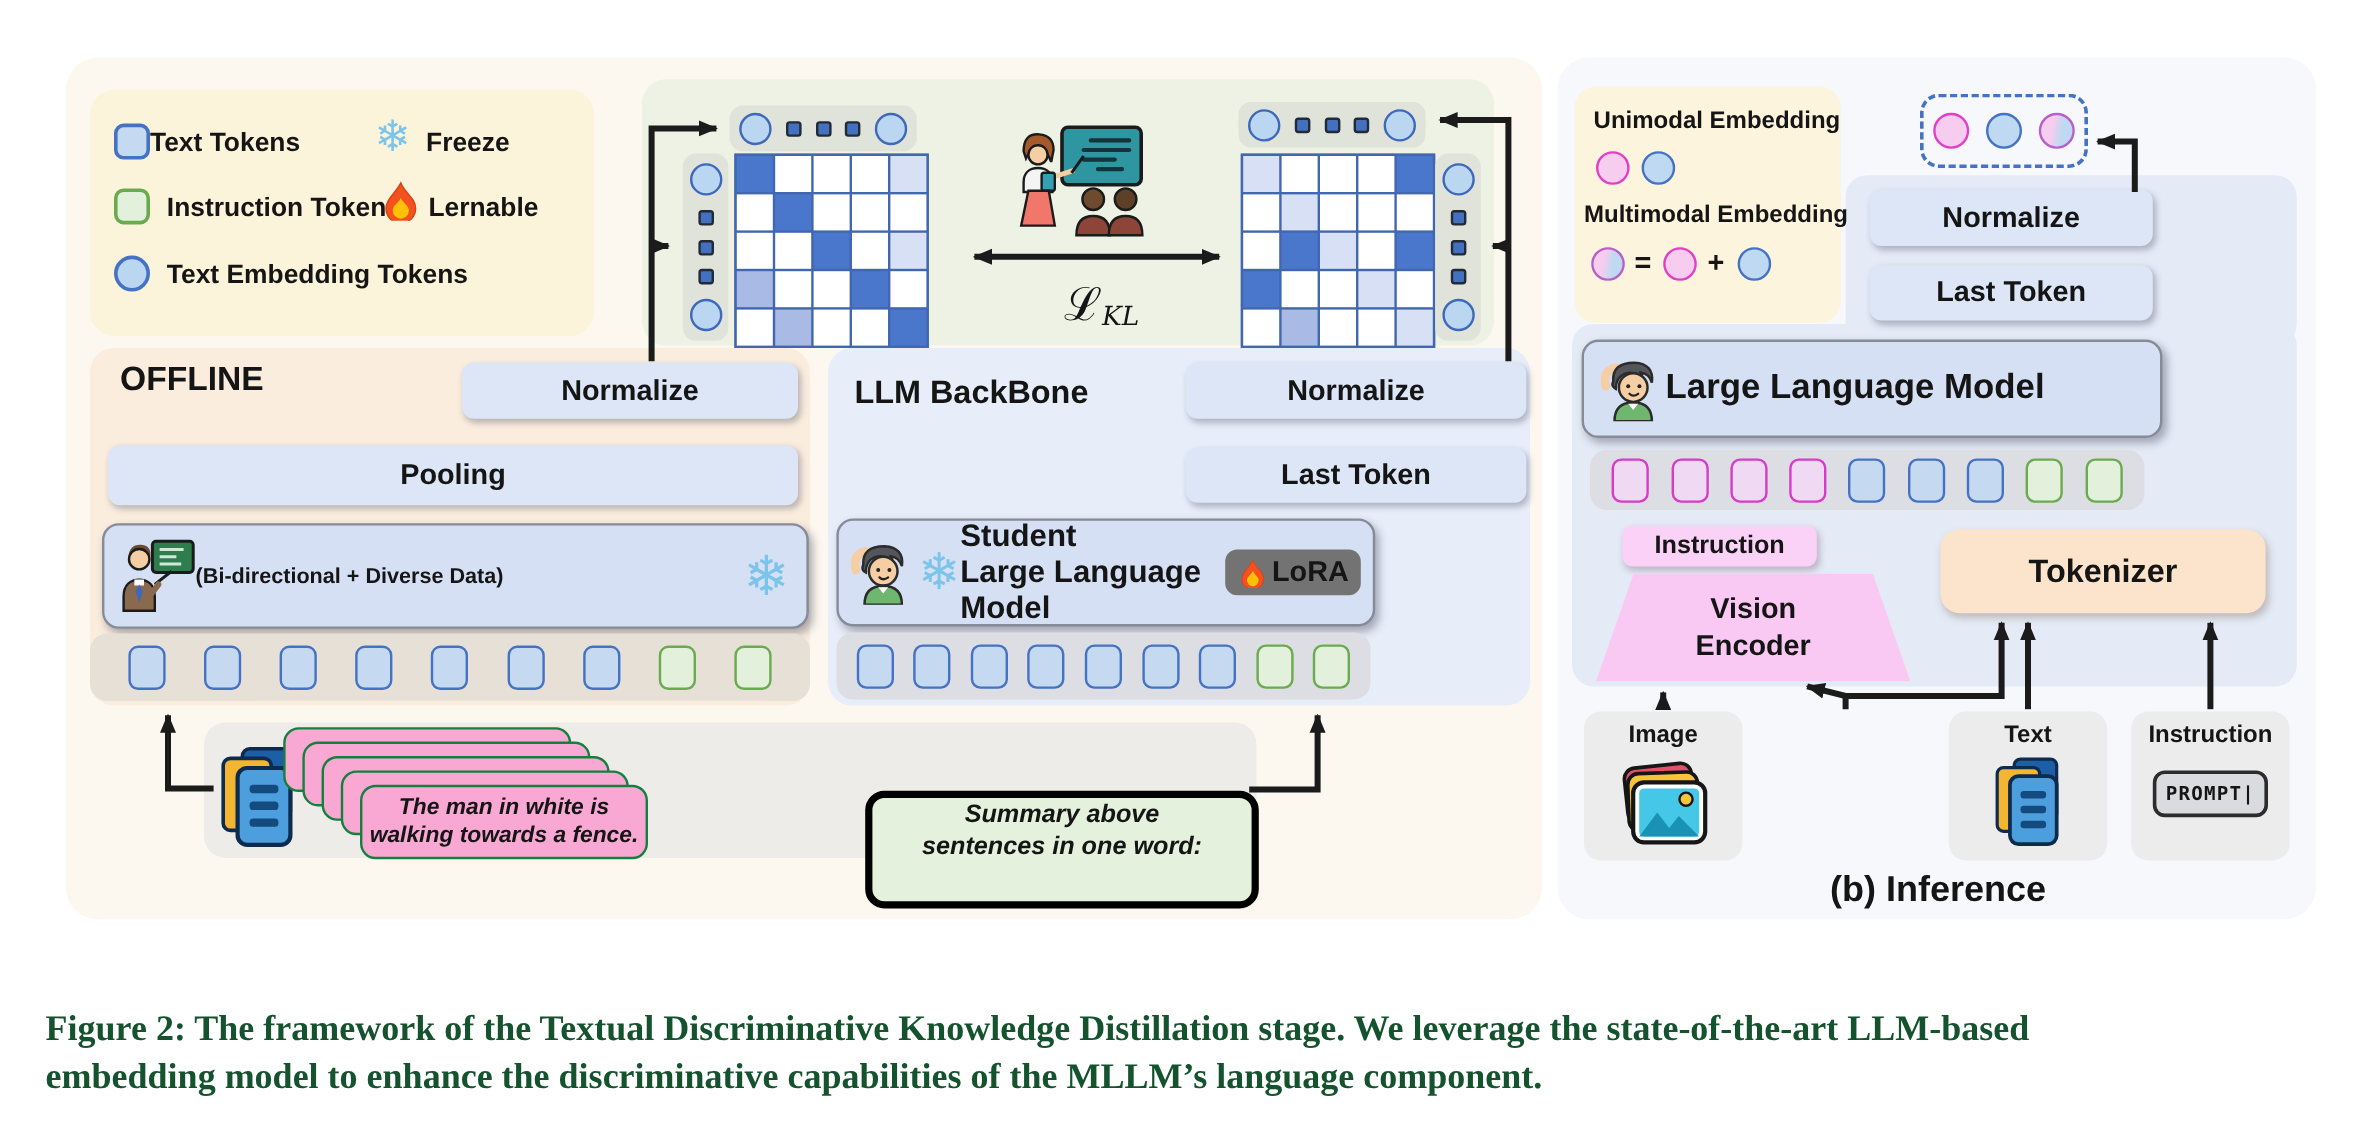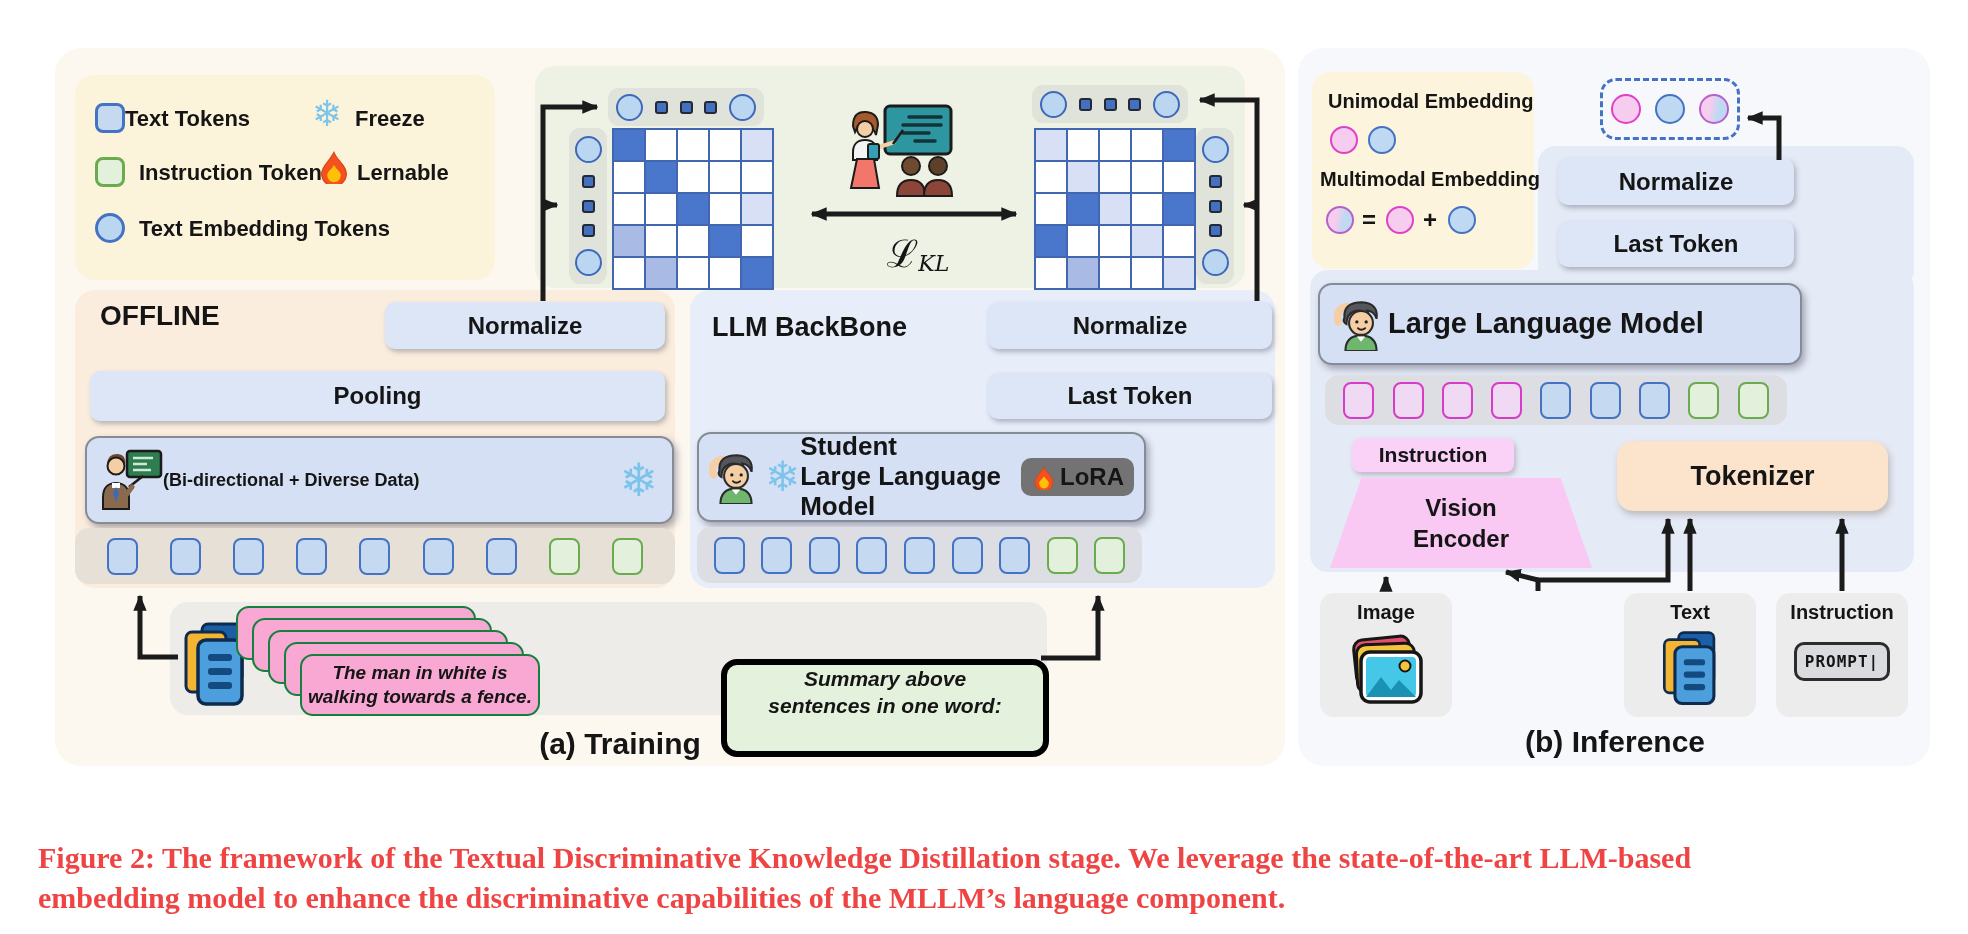--- a/index.html
+++ b/index.html
@@ -77,21 +77,21 @@
   .tokenizer{position:absolute;left:1617px;top:441px;width:271px;height:70px;background:#FBE4CB;
        border-radius:16px;display:flex;align-items:center;justify-content:center;font-size:27px;font-weight:700;
        box-shadow:2px 4px 6px rgba(120,100,80,.35);}
   .inputbox{position:absolute;top:593px;width:132px;height:124px;background:#ECECEC;border-radius:14px;
        display:flex;flex-direction:column;align-items:center;padding-top:8px;box-sizing:border-box;}
   .inputbox .ilabel{font-size:20px;font-weight:700;}
   .prompt-badge{margin-top:18px;background:#D9DBDF;border:3px solid #2c2c2c;border-radius:10px;
        padding:7px 8px;font-family:"DejaVu Sans Mono",monospace;font-size:16px;font-weight:700;letter-spacing:1px;}
 
   .figcap{position:absolute;left:38px;top:838px;width:1895px;font-family:"Liberation Serif",serif;
-       font-weight:700;font-size:30px;line-height:40px;color:#ef4444;}
+       font-weight:700;font-size:30px;line-height:40px;color:#14532d;}
   svg.arrows{position:absolute;left:0;top:0;pointer-events:none;}
   .legendrow-label{position:absolute;font-size:22px;font-weight:700;}
   .swatch-sq{position:absolute;width:30px;height:30px;border-radius:8px;border:3px solid;box-sizing:border-box;}
   .swatch-ci{position:absolute;width:30px;height:30px;border-radius:50%;border:3px solid #4472C4;background:#BBD6F0;box-sizing:border-box;}
   .center2{flex:1;text-align:left;font-weight:700;line-height:1.15;}
 </style>
 </head>
 <body>
 
 <svg width="0" height="0" style="position:absolute">
@@ -330,21 +330,20 @@
       <div class="bubble" style="left: 114px; top: 40px;"></div>
       <div class="bubble front" style="left: 130px; top: 52px;">
         <span>The man in white is</span>
         <span>walking towards a fence.</span>
       </div>
     </div>
   <div class="gbubble">
     <span>Summary above</span>
     <span>sentences in one word:</span>
   </div>
-  <div class="cap" style="left:430px;top:727px;width:380px">(a) Training</div>
 
   <div class="legendrow-label" style="left:1328px;top:90px;font-size:20px">Unimodal Embedding</div>
   <span class="ec ec-pink abs small" style="left:1330px;top:126px"></span>
   <span class="ec ec-blue abs small" style="left:1368px;top:126px"></span>
   <div class="legendrow-label" style="left:1320px;top:168px;font-size:20px">Multimodal Embedding</div>
   <span class="ec ec-mix abs small" style="left:1326px;top:206px"></span>
   <span class="abs" style="left:1362px;top:206px;font-size:24px;font-weight:700">=</span>
   <span class="ec ec-pink abs small" style="left:1386px;top:206px"></span>
   <span class="abs" style="left:1423px;top:206px;font-size:24px;font-weight:700">+</span>
   <span class="ec ec-blue abs small" style="left:1448px;top:206px"></span>

